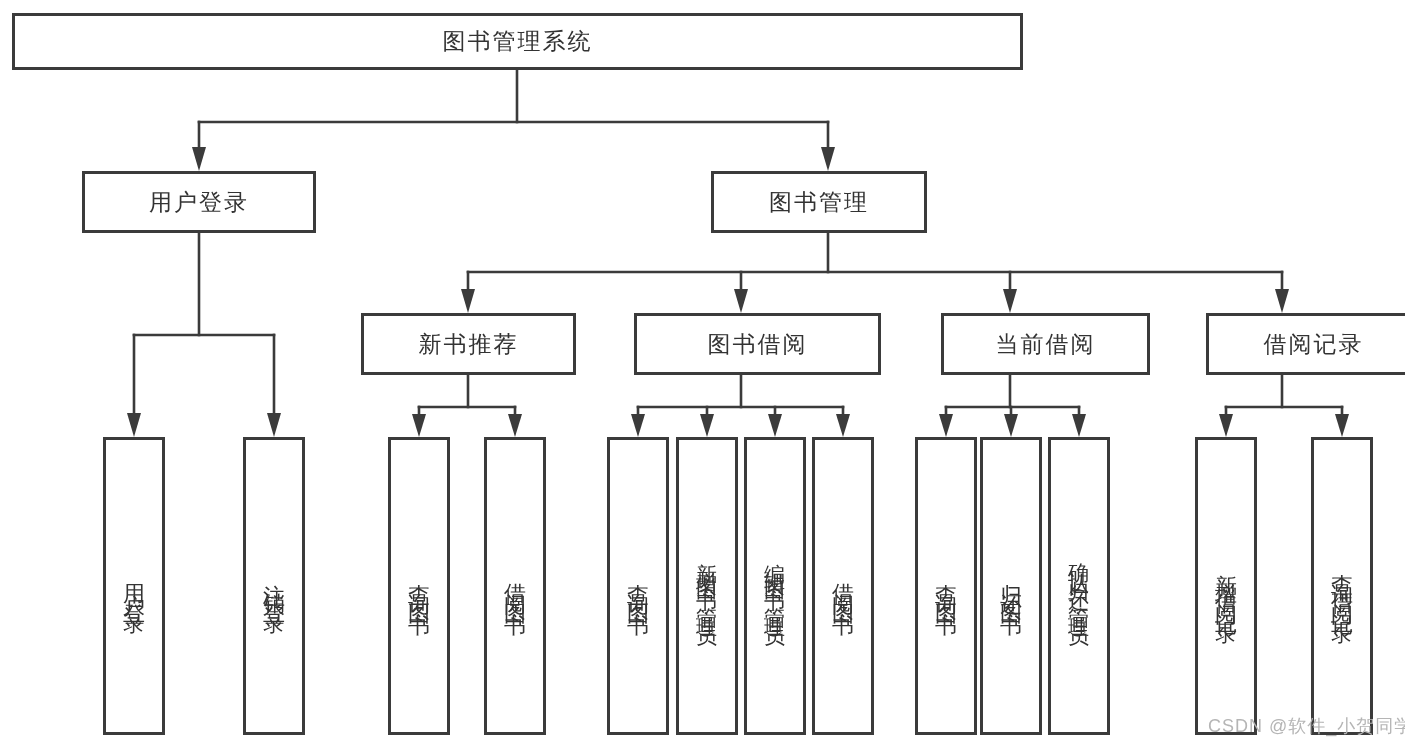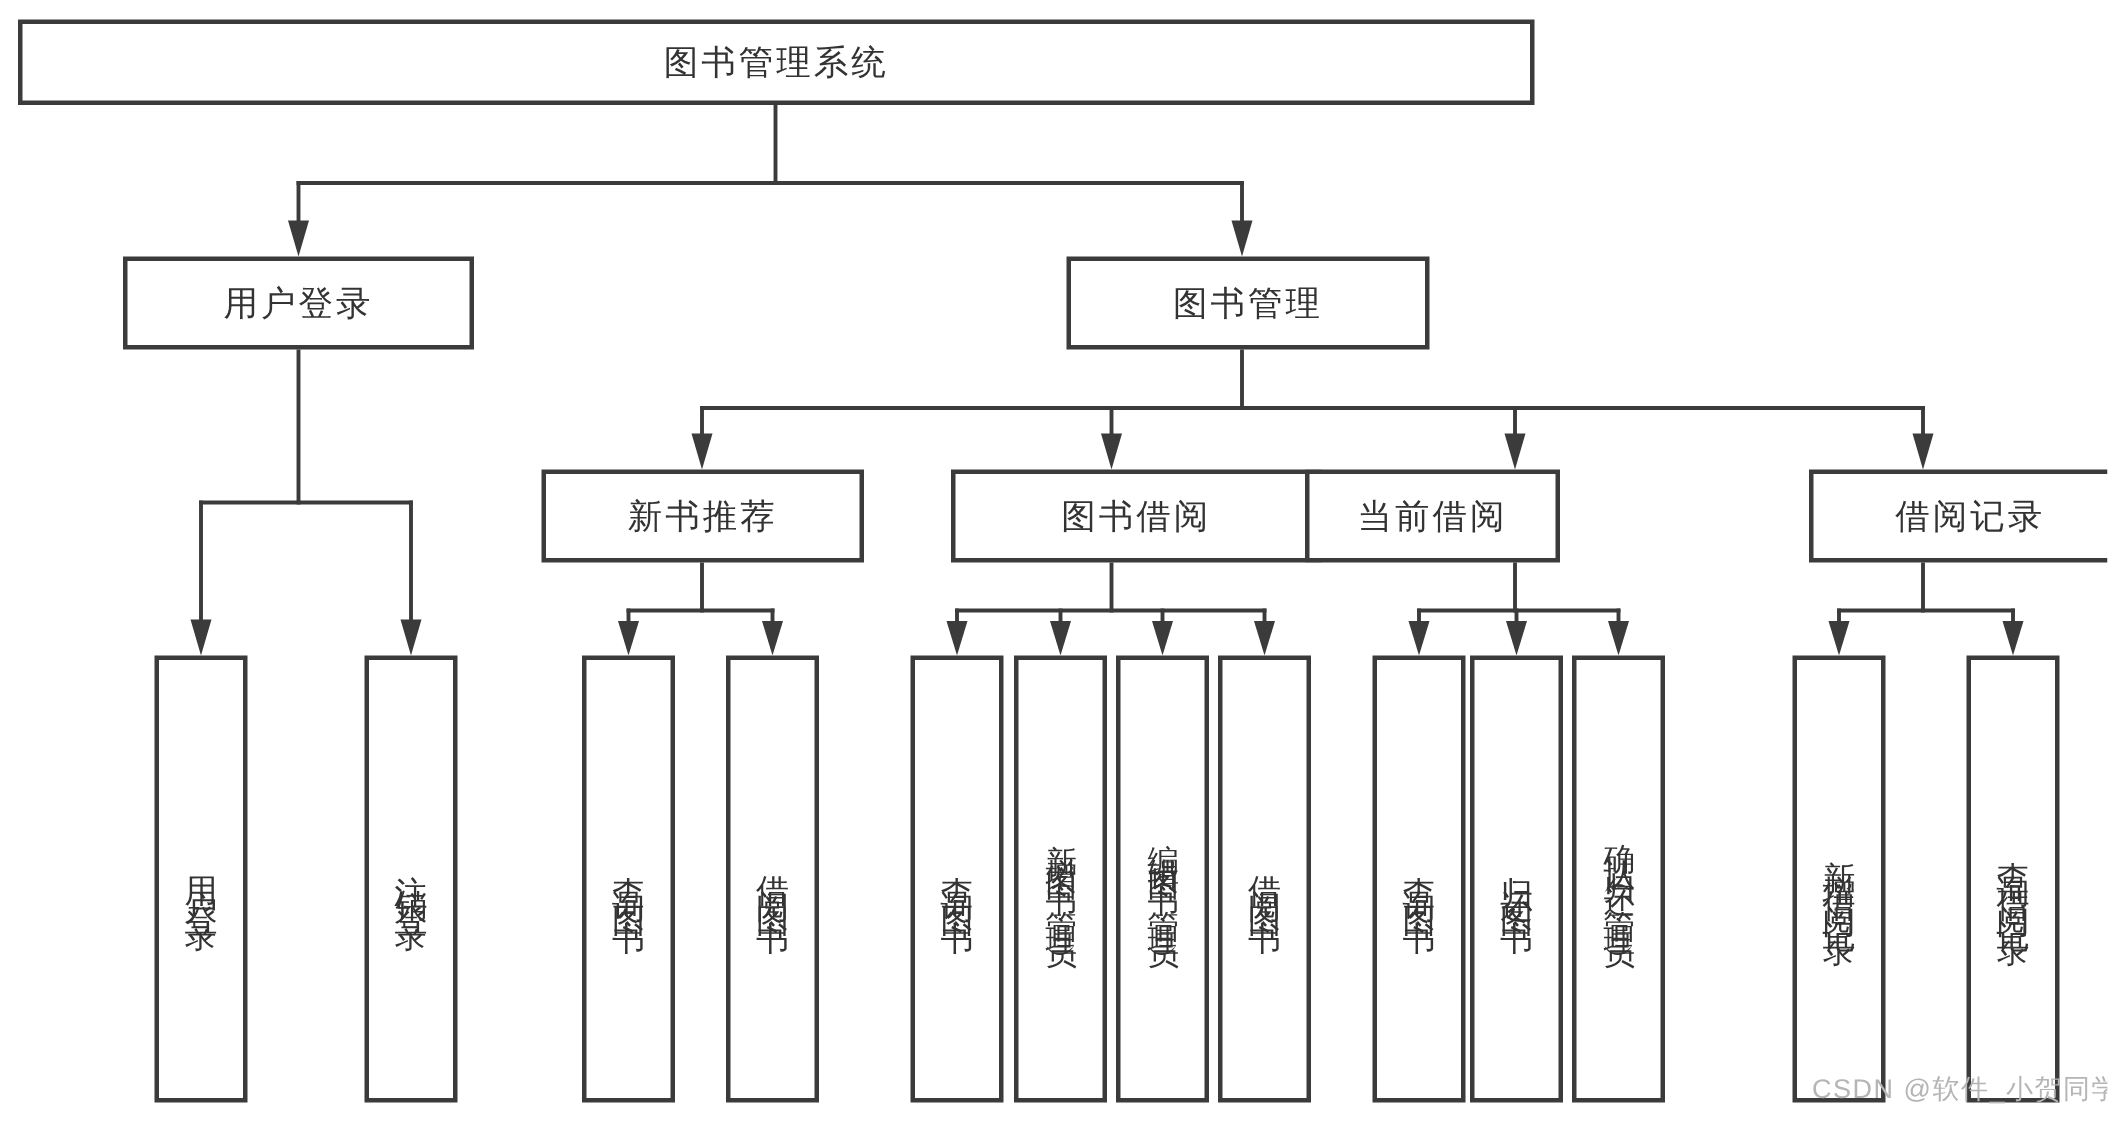--- a/index.html
+++ b/index.html
@@ -121,31 +121,31 @@
     <polygon points="1335,414 1349,414 1342,437"></polygon>
   </svg>
 
   <div class="node node-h" style="left:12px;top:13px;width:1011px;height:57px;">
     <span class="label">图书管理系统</span>
   </div>
 
   <div class="node node-h" style="left:82px;top:171px;width:234px;height:62px;">
     <span class="label">用户登录</span>
   </div>
-  <div class="node node-h" style="left:711px;top:171px;width:242px;height:62px;">
+  <div class="node node-h" style="left:711px;top:171px;width:216px;height:62px;">
     <span class="label">图书管理</span>
   </div>
 
   <div class="node node-h" style="left:361px;top:313px;width:215px;height:62px;">
     <span class="label">新书推荐</span>
   </div>
   <div class="node node-h" style="left:634px;top:313px;width:247px;height:62px;">
     <span class="label">图书借阅</span>
   </div>
-  <div class="node node-h" style="left:870px;top:313px;width:170px;height:62px;">
+  <div class="node node-h" style="left:941px;top:313px;width:209px;height:62px;">
     <span class="label">当前借阅</span>
   </div>
   <div class="node node-h" style="left:1206px;top:313px;width:215px;height:62px;">
     <span class="label">借阅记录</span>
   </div>
 
   <div class="node leaf" style="left:103px;">
     <span class="label">用户登录</span>
   </div>
   <div class="node leaf" style="left:243px;">

